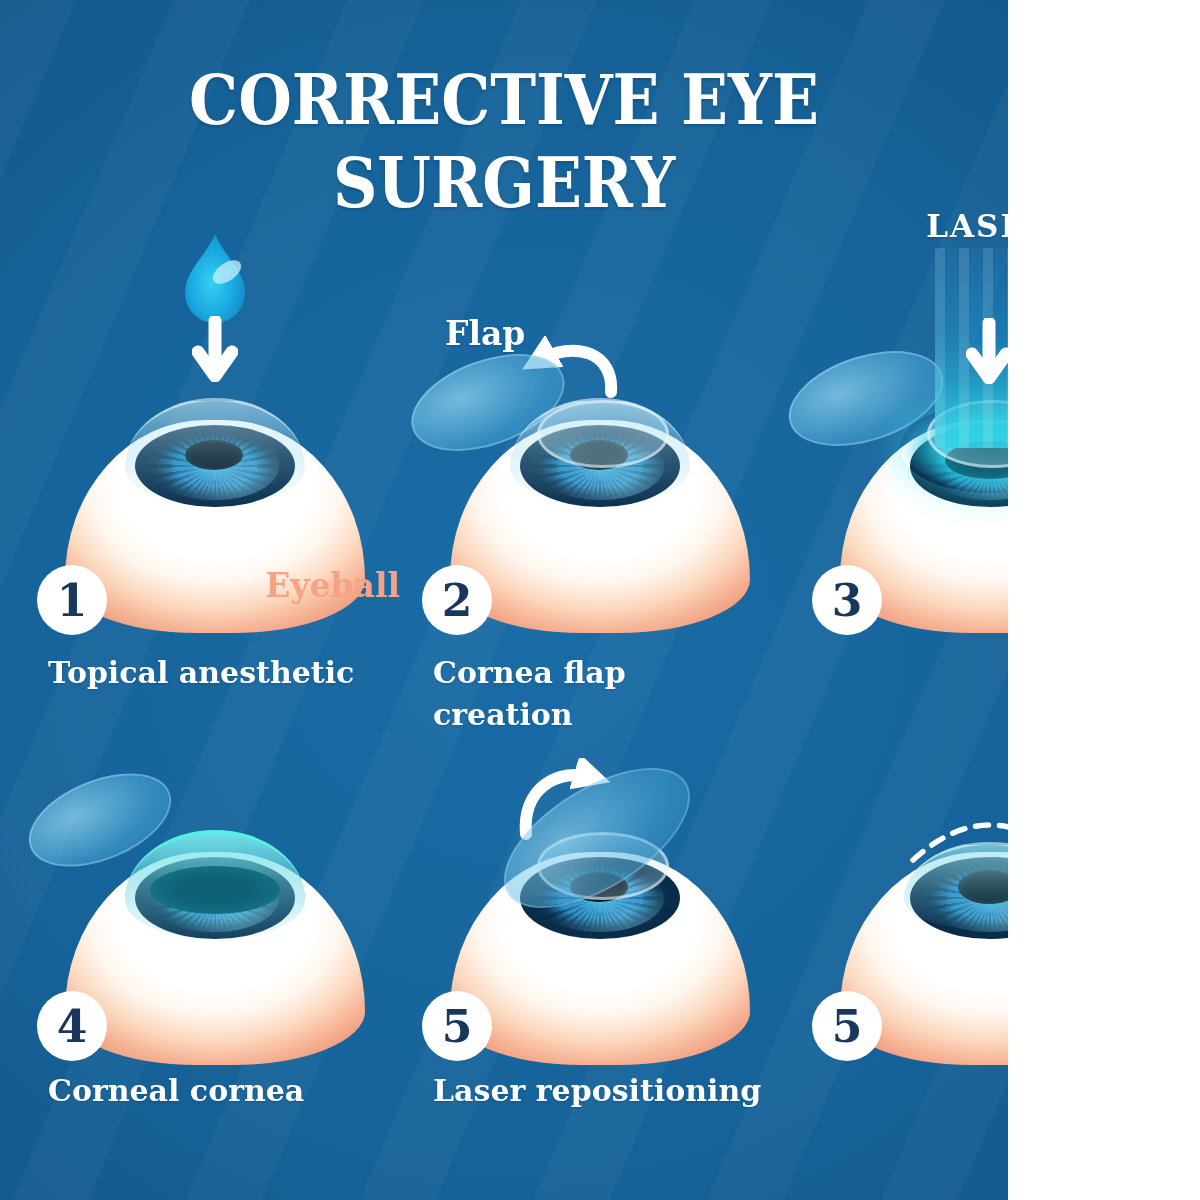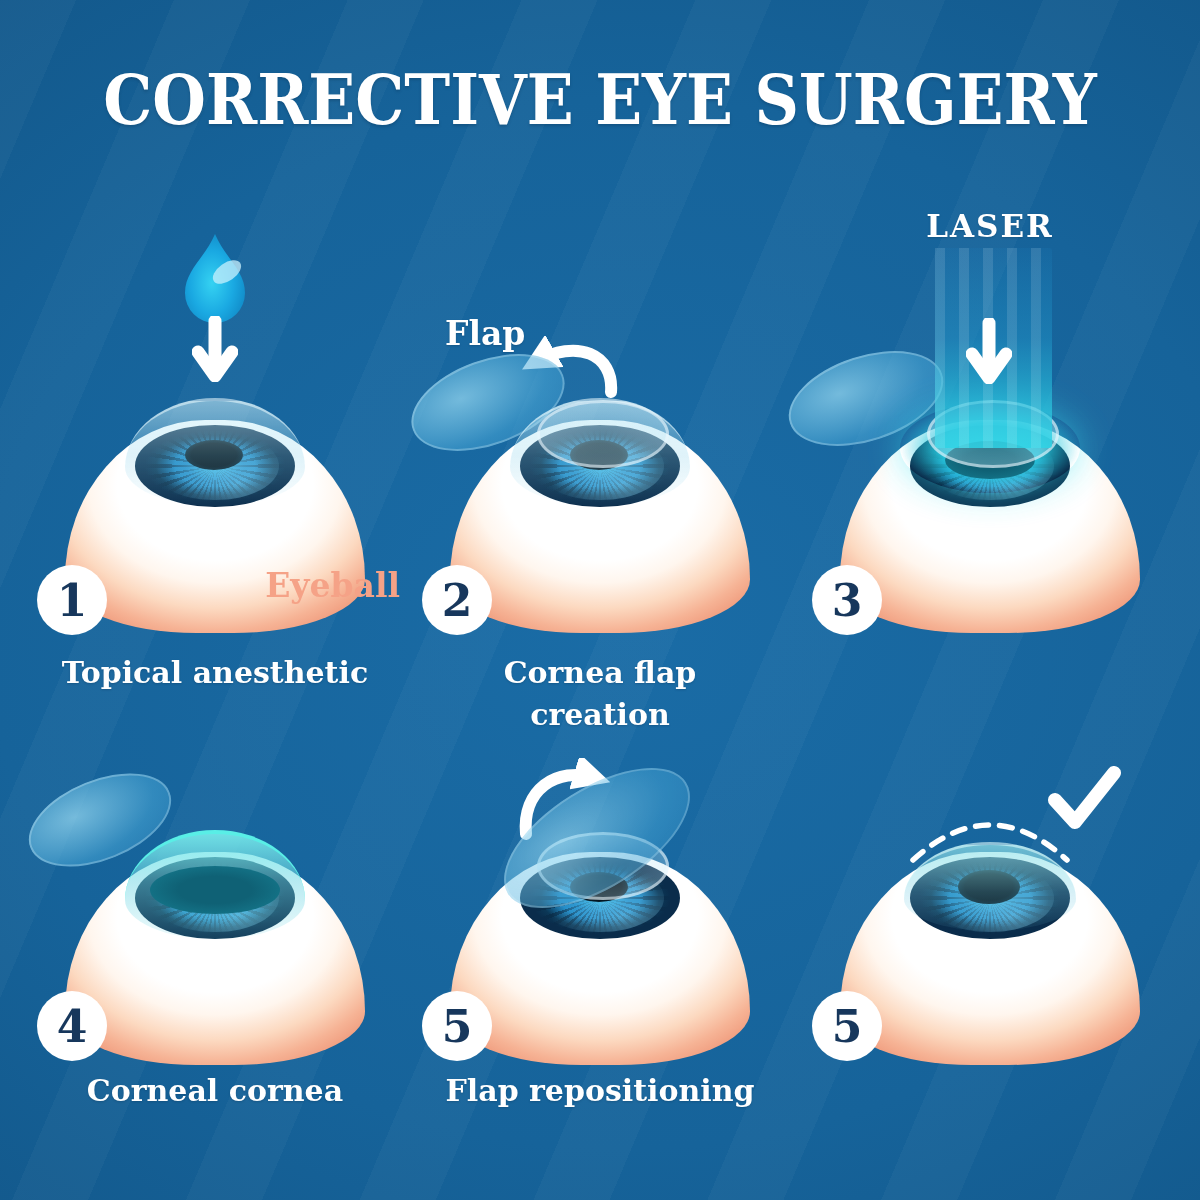--- a/index.html
+++ b/index.html
@@ -1,21 +1,21 @@
 <!DOCTYPE html>
 <html><head>
 <meta charset="utf-8">
 <style>
   html,body{margin:0;padding:0;}
   body{
     width:1200px;height:1200px;overflow:hidden;
     font-family:"DejaVu Serif","Liberation Serif",serif;
   }
   .canvas{
-    position:relative;width:1200px;height:1200px;overflow:hidden;
+    position:relative;width:1008px;height:1200px;overflow:hidden;
     background:radial-gradient(ellipse 140% 115% at 52% 52%, #1a6ca6 0%, #16639a 38%, #115384 70%, #0e4872 88%, #0d4169 100%);
   }
   .canvas::before{
     content:'';position:absolute;inset:0;pointer-events:none;
     background:repeating-linear-gradient(113deg, rgba(255,255,255,0.03) 0 70px, rgba(255,255,255,0) 70px 160px);
   }
   .title{
     position:absolute;top:58px;left:0;width:100%;margin:0;
     text-align:center;color:#ffffff;font-size:70px;font-weight:800;
     letter-spacing:0px;transform:scaleX(0.88);
@@ -95,21 +95,21 @@
   .svg-icon{position:absolute;}
   
   .badge{
     position:absolute;left:7px;width:70px;height:70px;border-radius:50%;background:#ffffff;
     display:flex;align-items:center;justify-content:center;
     color:#17375c;font-size:44px;font-weight:800;
   }
   .row1 .badge{top:385px;}  .row2 .badge{top:271px;}
   .caption{
     position:absolute;left:0;width:370px;padding:0 18px;box-sizing:border-box;
-    text-align:center;color:#ffffff;font-size:30px;font-weight:800;line-height:1.4;
+    text-align:left;color:#ffffff;font-size:30px;font-weight:800;line-height:1.4;
     text-shadow:0 1px 2px rgba(8,40,68,0.25);
   }
   .row1 .caption{top:472px;}  .row2 .caption{top:350px;}
   .anno{
     position:absolute;color:#ffffff;font-size:33px;font-weight:800;
     text-shadow:0 1px 2px rgba(8,40,68,0.25);
   }
   .anno--eyeball{left:0;top:386px;width:370px;text-align:right;color:#f5a287;text-shadow:none;}
   .anno--flap{left:30px;top:134px;}
   .anno--laser{left:0;top:28px;width:370px;text-align:center;font-size:31px;letter-spacing:2px;}
@@ -220,21 +220,21 @@
     <div class="eye">
       <div class="dome"></div>
       <div class="iris"></div>
       <div class="pupil"></div>
       <div class="ring"></div>
     </div>
     <div class="flap" style="left:77px;top:68px;width:210px;height:100px;transform:rotate(-32deg);opacity:.85"></div>
     <div class="badge">
         <span>5</span>
       </div>
-    <div class="caption">Flap repositioning</div>
+    <div class="caption">Laser repositioning</div>
   </section>
 
   <section class="panel row2" id="p6">
     <svg class="svg-icon" style="left:243px;top:46px" width="74" height="66" viewBox="0 0 74 66">
       <path d="M7 34 L27 56 L66 7" fill="none" stroke="#ffffff" stroke-width="14" stroke-linecap="round" stroke-linejoin="round"></path>
     </svg>
     <svg class="svg-icon" style="left:103px;top:82px" width="164" height="64" viewBox="0 0 164 64">
       <path d="M5 58 Q 82 -12 159 58" fill="none" stroke="#ffffff" stroke-width="5.5" stroke-linecap="round" stroke-dasharray="13 11"></path>
     </svg>
     <div class="eye">

